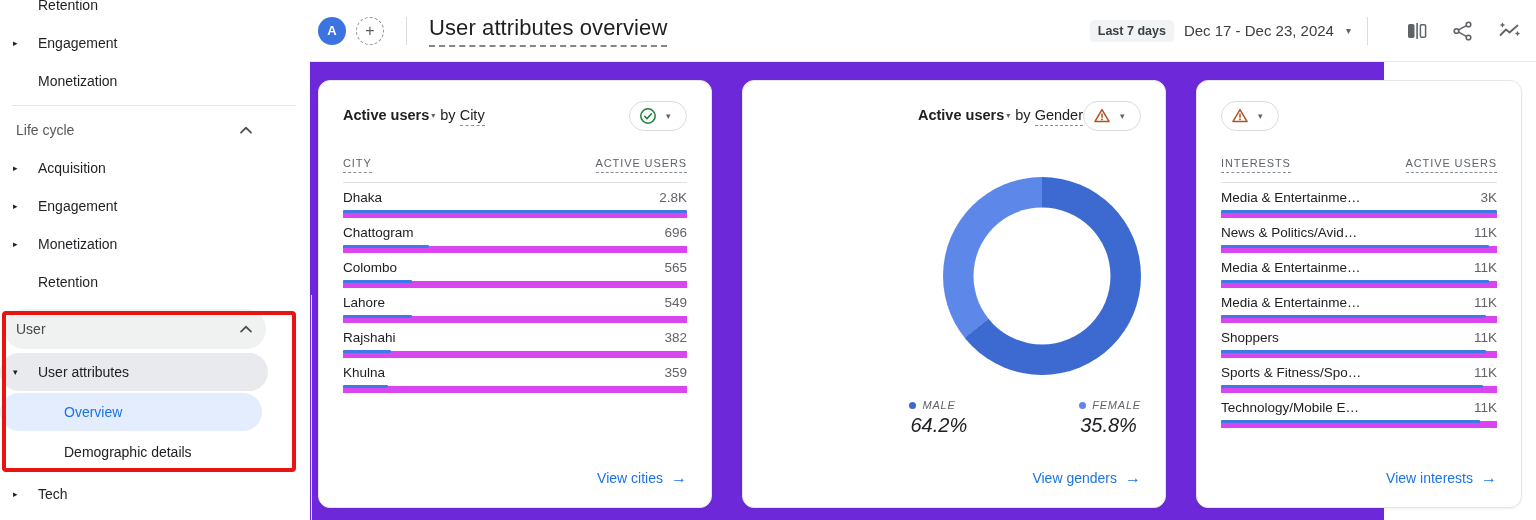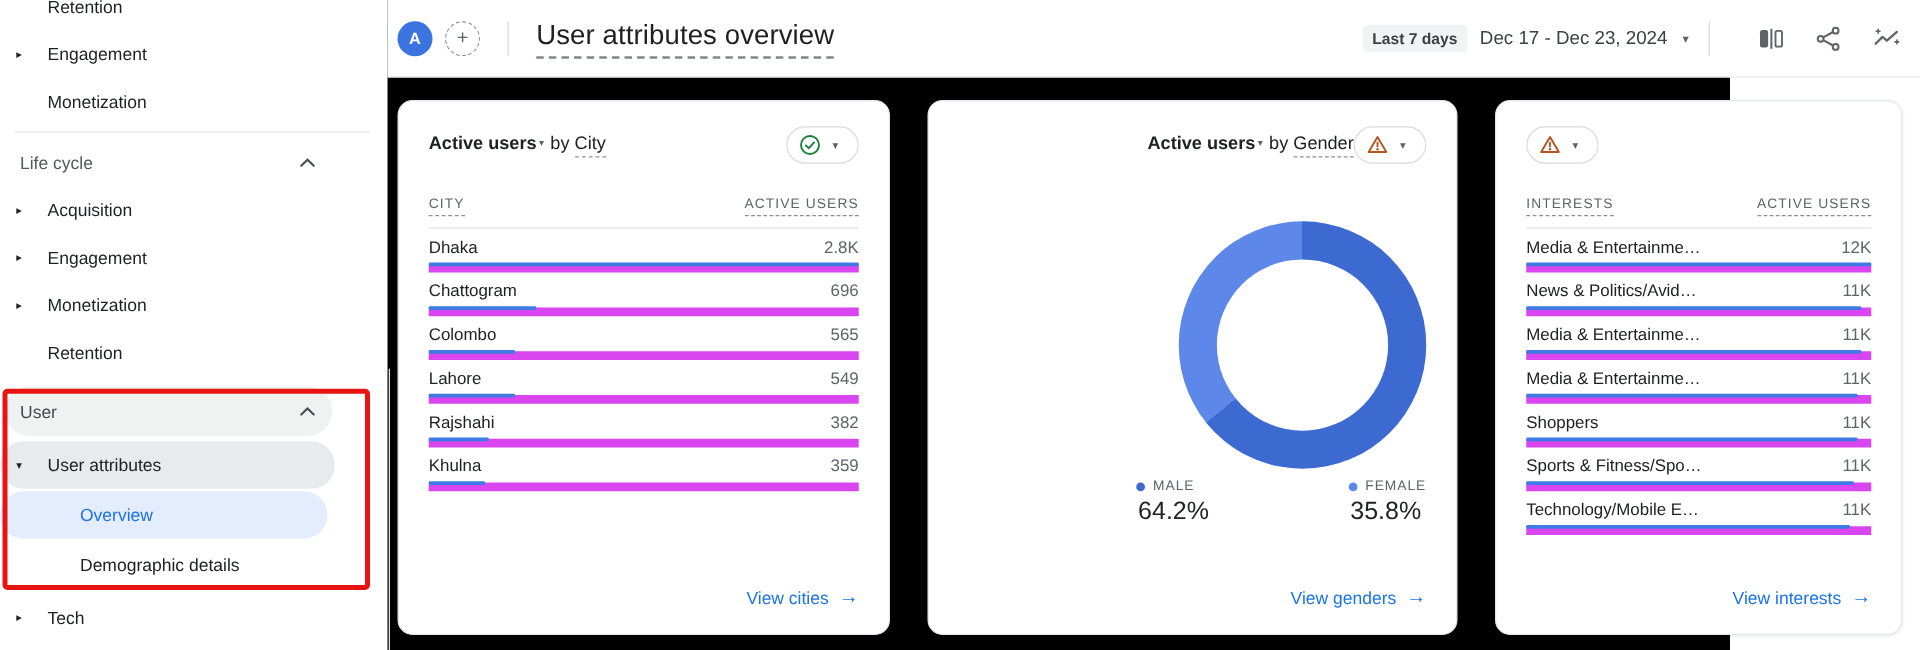--- a/index.html
+++ b/index.html
@@ -1,18 +1,18 @@
 <!DOCTYPE html>
 <html><head>
 <meta charset="utf-8">
 <style>
   * { margin:0; padding:0; box-sizing:border-box; }
   html,body { width:1536px; height:520px; overflow:hidden; background:#fff;
     font-family:"Liberation Sans", sans-serif; color:#202124; }
-  .stage { position:relative; width:1384px; height:520px; background:#000000; }
+  .stage { position:relative; width:1384px; height:520px; background:#6d28d9; }
 
   
   .sidebar { position:absolute; left:0; top:0; width:310px; height:520px; background:#fff; }
   .sidebar-scrollline { position:absolute; left:311px; top:295px; width:1px; height:225px; background:#e3e6e8; }
   .nav-stack { margin-top:-14px; }
   .nav-item { position:relative; height:38px; display:flex; align-items:center;
     padding-left:38px; font-size:14px; font-weight:500; color:#1f2023; cursor:pointer; }
   .nav-item .tri { position:absolute; left:13px; top:50%; transform:translateY(-50%);
     font-size:9px; color:#202124; }
   .nav-divider { height:1px; background:#e4e6e8; margin:5px 14px 5px 12px; }
@@ -84,21 +84,21 @@
   .card-foot { margin-top:auto; display:flex; justify-content:flex-end; }
   .view-link { color:#1a73e8; font-size:14px; font-weight:500; display:flex; align-items:center;
     gap:8px; cursor:pointer; }
   .view-link .arr { font-size:16px; }
 
   
   .donut-wrap { display:flex; justify-content:center; margin-top:46px; }
   .donut { width:198px; height:198px; border-radius:50%; position:relative; }
   .donut-hole { position:absolute; left:50%; top:50%; transform:translate(-50%,-50%);
     width:137px; height:137px; border-radius:50%; background:#fff; }
-  .legend { display:flex; justify-content:center; gap:112px; margin-top:8px; }
+  .legend { display:flex; justify-content:center; gap:112px; margin-top:24px;font-style:italic; }
   .legend-item { display:flex; flex-direction:column; }
   .legend-top { display:flex; align-items:center; gap:6px; }
   .legend-dot { width:7px; height:7px; border-radius:50%; }
   .legend-label { font-size:11px; letter-spacing:0.8px; color:#5f6368; }
   .legend-pct { font-size:20px; color:#202124; margin-top:3px; padding-left:1px; }
 </style>
 </head>
 <body>
 
 <div class="stage">
@@ -328,21 +328,21 @@
       </div>
     </div>
 
     <div class="thead">
       <span>INTERESTS</span>
       <span>ACTIVE USERS</span>
     </div>
 
     <div class="t-row">
       <span class="t-name">Media &amp; Entertainme…</span>
-      <span class="t-val">12K</span>
+      <span class="t-val">3K</span>
       <span class="bar" style="width: 100%;"></span>
     </div>
     <div class="t-row">
       <span class="t-name">News &amp; Politics/Avid…</span>
       <span class="t-val">11K</span>
       <span class="bar" style="width: 97%;"></span>
     </div>
     <div class="t-row">
       <span class="t-name">Media &amp; Entertainme…</span>
       <span class="t-val">11K</span>

